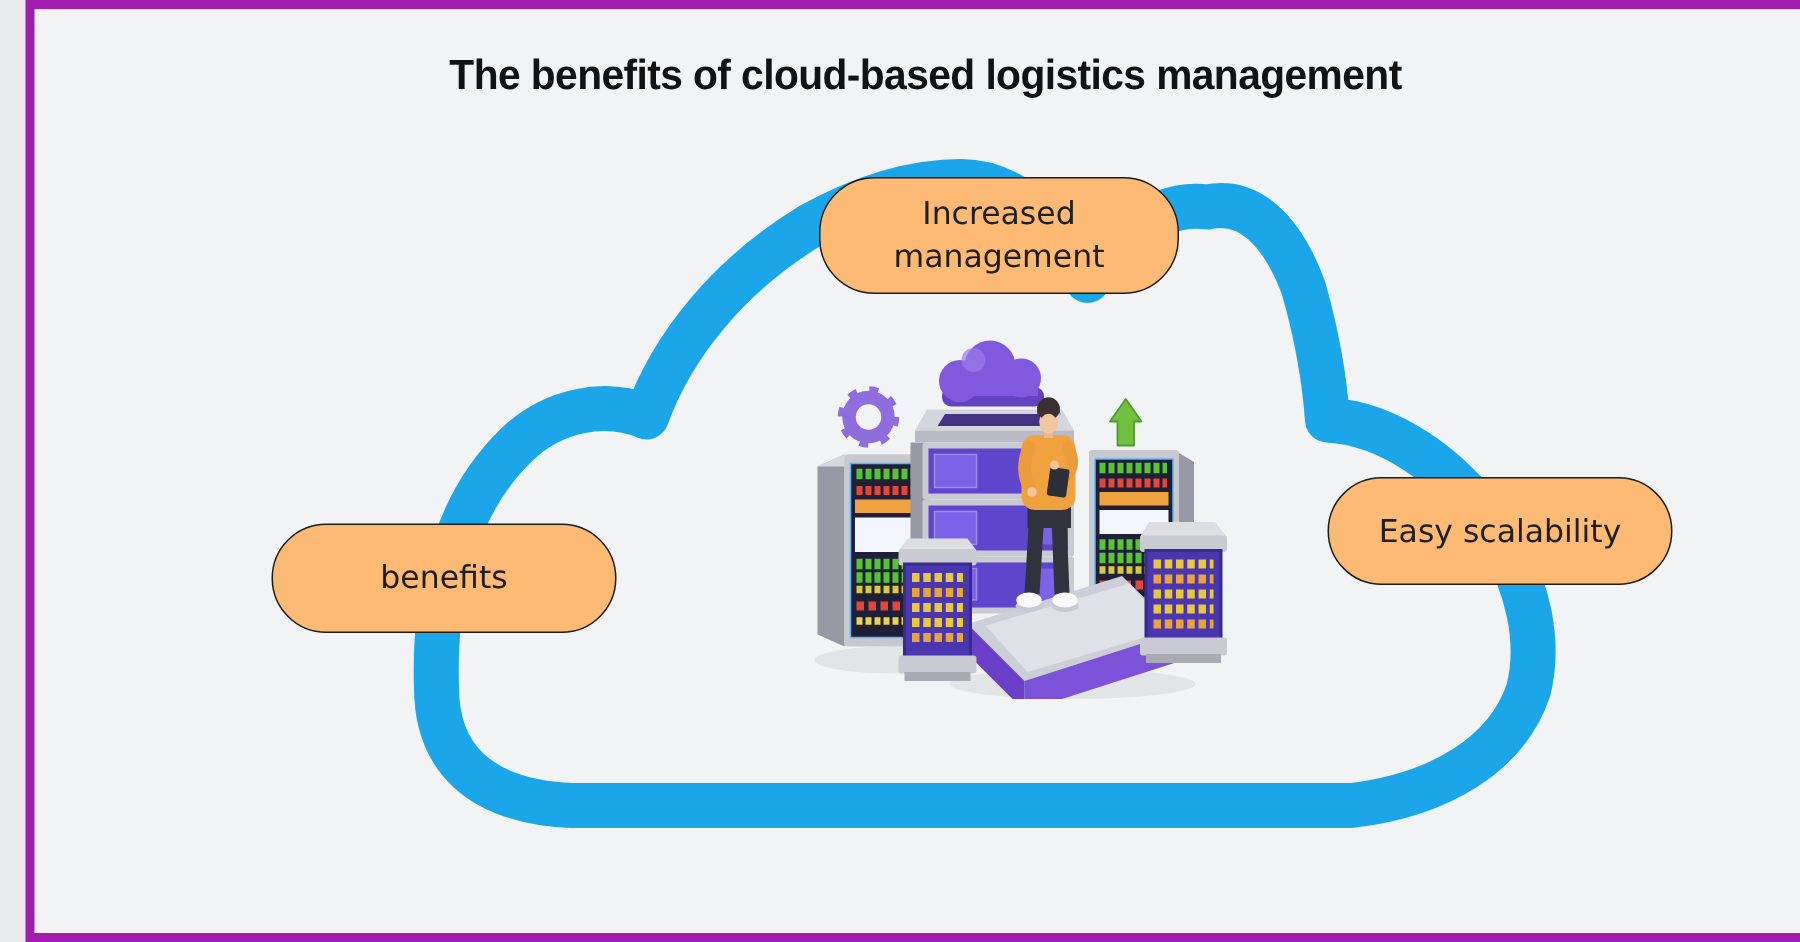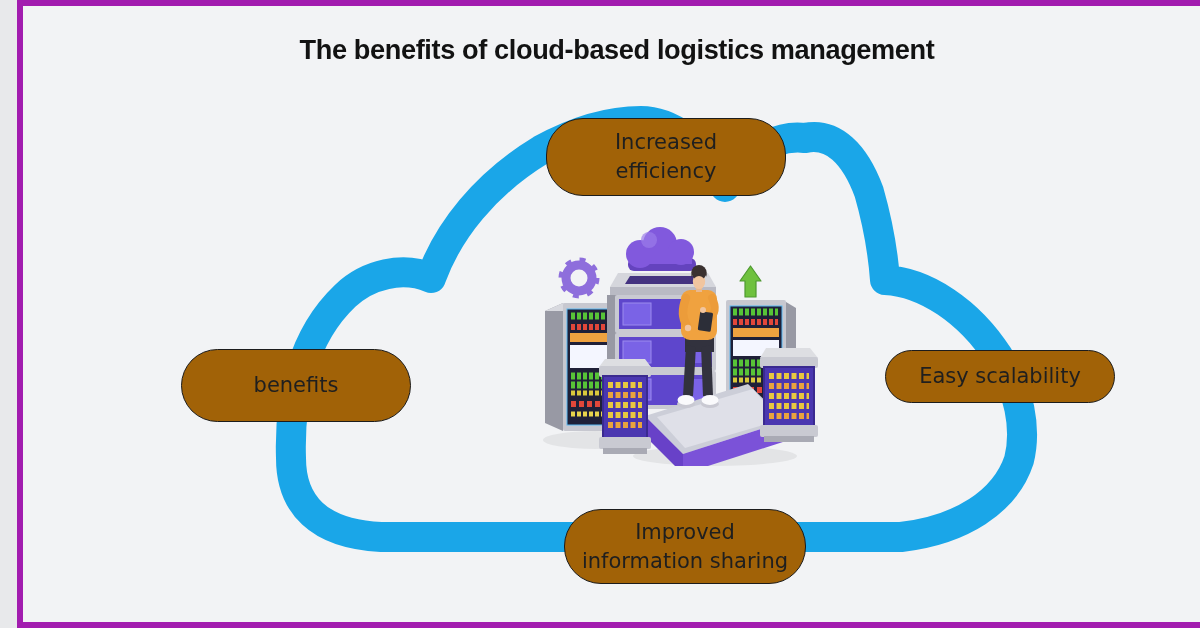--- a/index.html
+++ b/index.html
@@ -15,28 +15,28 @@
     text-align:center;font-family:"Liberation Sans",sans-serif;
     font-weight:700;font-size:28px;letter-spacing:-0.4px;color:#121212;
     transform:scaleX(0.97);
   }
   .cloud-svg,.illus-svg{position:absolute;}
   .cloud-svg{left:0;top:0;}
   .illus-svg{left:510px;top:210px;}
   .pill{
     position:absolute;display:flex;flex-direction:column;
     align-items:center;justify-content:center;
-    background:#a16207;border:1.6px solid #1c1c1c;border-radius:37px;
+    background:#fdba74;border:1.6px solid #1c1c1c;border-radius:37px;
     color:#1f1f1f;font-size:21px;line-height:29px;text-align:center;
     box-sizing:border-box;z-index:5;
   }
   .pill span{display:block;}
   .pill-top{left:523px;top:112px;width:240px;height:78px;}
   .pill-left{left:158px;top:343px;width:230px;height:73px;}
-  .pill-right{left:862px;top:344px;width:230px;height:53px;}
+  .pill-right{left:862px;top:312px;width:230px;height:72px;}
   .pill-bottom{left:541px;top:503px;width:242px;height:75px;}
 </style>
 </head>
 <body>
 
 <div class="canvas">
 
   <svg class="cloud-svg" width="1200" height="628" viewBox="0 0 1200 628">
     <path fill="none" stroke="#1aa6e8" stroke-width="30" stroke-linejoin="round" d="M 358 531
              C 295 528 268 498 268 452
@@ -182,29 +182,25 @@
       <line x1="236" y1="200" x2="276" y2="200" stroke="#e8a33d" stroke-width="6" stroke-dasharray="5 2.5"></line>
       <rect x="227" y="209" width="58" height="12" rx="2" fill="#c9cad2"></rect>
       <rect x="231" y="220" width="50" height="6" fill="#a9aab4"></rect>
     </g>
   </svg>
 
   <div class="title">The benefits of cloud-based logistics management</div>
 
   <div class="pill pill-top">
     <span>Increased</span>
-    <span>efficiency</span>
+    <span>management</span>
   </div>
 
   <div class="pill pill-left">
     <span>benefits</span>
   </div>
 
   <div class="pill pill-right">
     <span>Easy scalability</span>
   </div>
 
-  <div class="pill pill-bottom">
-    <span>Improved</span>
-    <span>information sharing</span>
-  </div>
 
 </div>
 
 </body></html>

